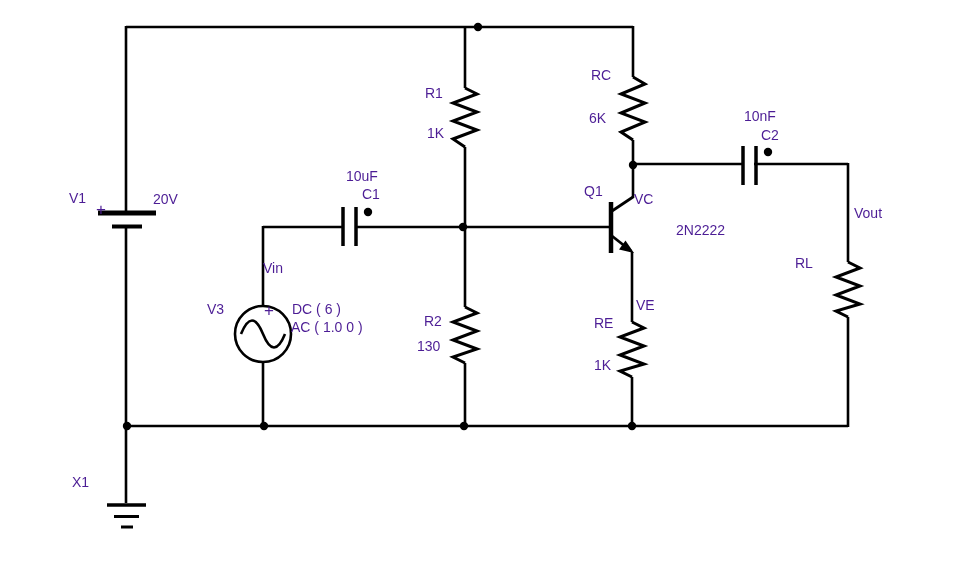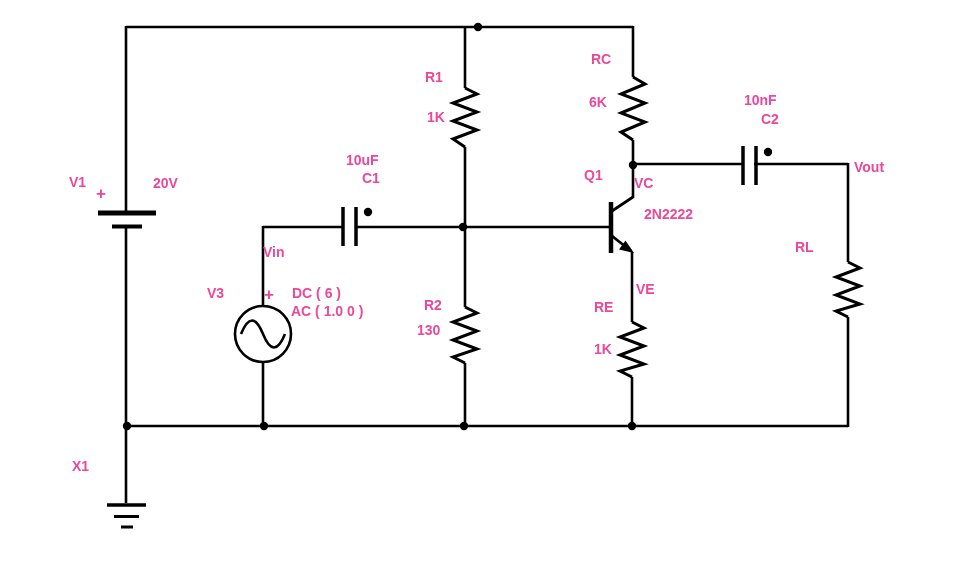--- a/index.html
+++ b/index.html
@@ -7,25 +7,26 @@
     position:relative;
     width:968px;height:578px;
     background:#ffffff;
     font-family:"Liberation Sans","DejaVu Sans",sans-serif;
     overflow:hidden;
   }
   #schematic-svg{position:absolute;left:0;top:0;}
   .lbl{
     position:absolute;
     font-size:14px;
-    font-weight:bold;
-    color:#ec4899;
+    font-weight:normal;
+    color:#4c1d95;
     line-height:1;
     white-space:pre;
     letter-spacing:0px;
+    margin-top:16px;
   }
   .plus{font-size:17px;}
 </style>
 </head>
 <body>
 
 <div id="stage">
 
   <svg id="schematic-svg" width="968" height="578" viewBox="0 0 968 578">
 
@@ -114,26 +115,26 @@
   <div class="lbl" style="left:591px;top:52px">RC</div>
   <div class="lbl" style="left:589px;top:95px">6K</div>
 
   <div class="lbl" style="left:346px;top:153px">10uF</div>
   <div class="lbl" style="left:362px;top:171px">C1</div>
 
   <div class="lbl" style="left:744px;top:93px">10nF</div>
   <div class="lbl" style="left:761px;top:112px">C2</div>
 
   <div class="lbl" style="left:584px;top:168px">Q1</div>
-  <div class="lbl" style="left:644px;top:207px">2N2222</div>
+  <div class="lbl" style="left:676px;top:207px">2N2222</div>
 
   <div class="lbl" style="left:634px;top:176px">VC</div>
   <div class="lbl" style="left:636px;top:282px">VE</div>
   <div class="lbl" style="left:263px;top:245px">Vin</div>
-  <div class="lbl" style="left:854px;top:160px">Vout</div>
+  <div class="lbl" style="left:854px;top:190px">Vout</div>
 
   <div class="lbl" style="left:207px;top:286px">V3</div>
   <div class="lbl plus" style="left:264px;top:286px">+</div>
   <div class="lbl" style="left:292px;top:286px">DC ( 6 )</div>
   <div class="lbl" style="left:291px;top:304px">AC ( 1.0 0 )</div>
 
   <div class="lbl" style="left:424px;top:298px">R2</div>
   <div class="lbl" style="left:417px;top:323px">130</div>
 
   <div class="lbl" style="left:594px;top:300px">RE</div>

